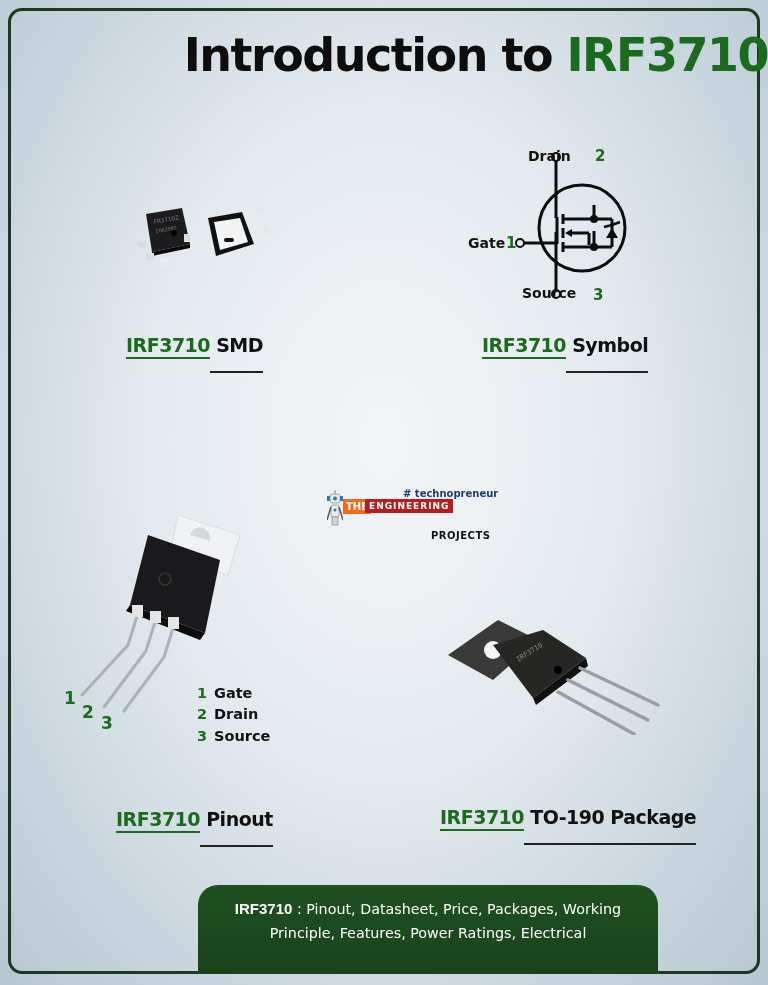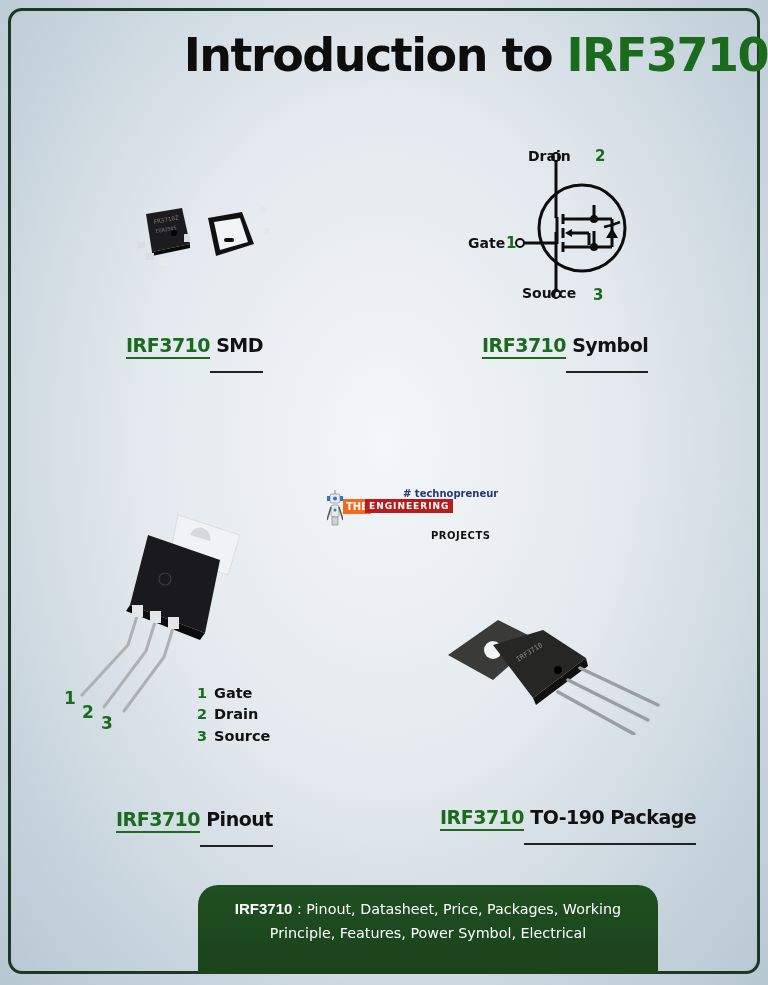--- a/index.html
+++ b/index.html
@@ -193,14 +193,14 @@
   <g stroke="#9a9ea2" stroke-width="3.5" stroke-linecap="round">
     <line x1="142" y1="58" x2="220" y2="95"></line>
     <line x1="130" y1="70" x2="210" y2="110"></line>
     <line x1="120" y1="82" x2="196" y2="124"></line>
   </g>
 </svg>
 <div class="caption" style="left:440px; top:806px;"><span class="g">IRF3710</span><span class="k"> <span>TO-190 Package</span></span></div>
 
 <div class="banner">
   <div><span class="b">IRF3710</span><span> : </span><span>Pinout, Datasheet, Price, Packages, Working</span></div>
-  <div>Principle, Features, Power Symbol, Electrical</div>
+  <div>Principle, Features, Power Ratings, Electrical</div>
 </div>
 
 </body></html>

